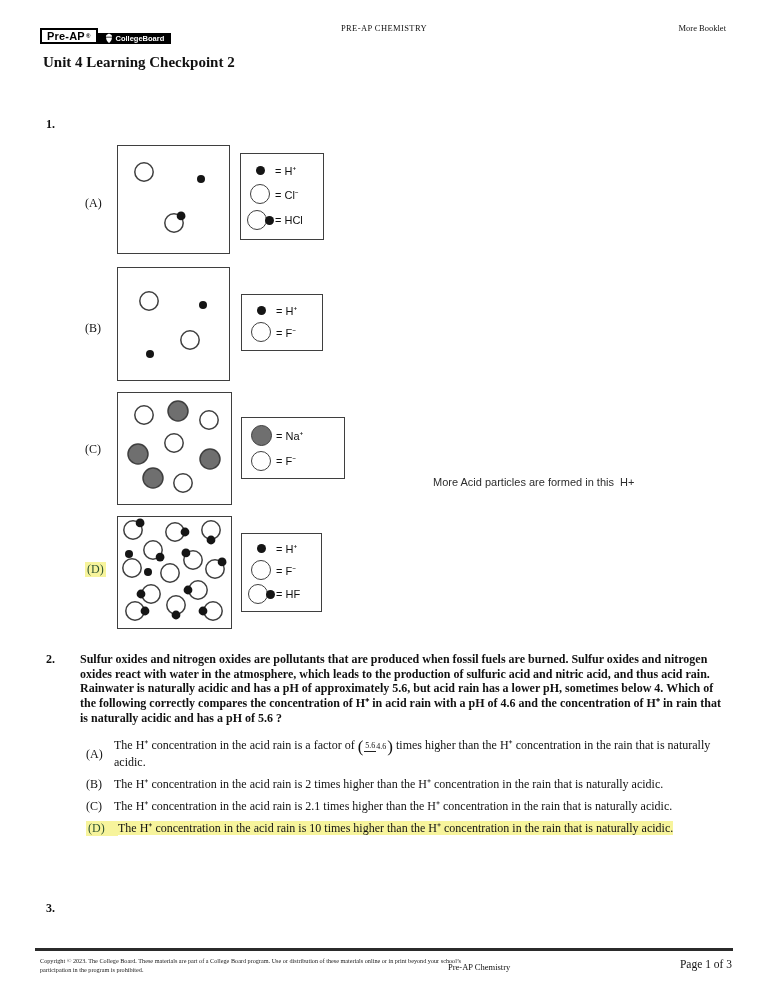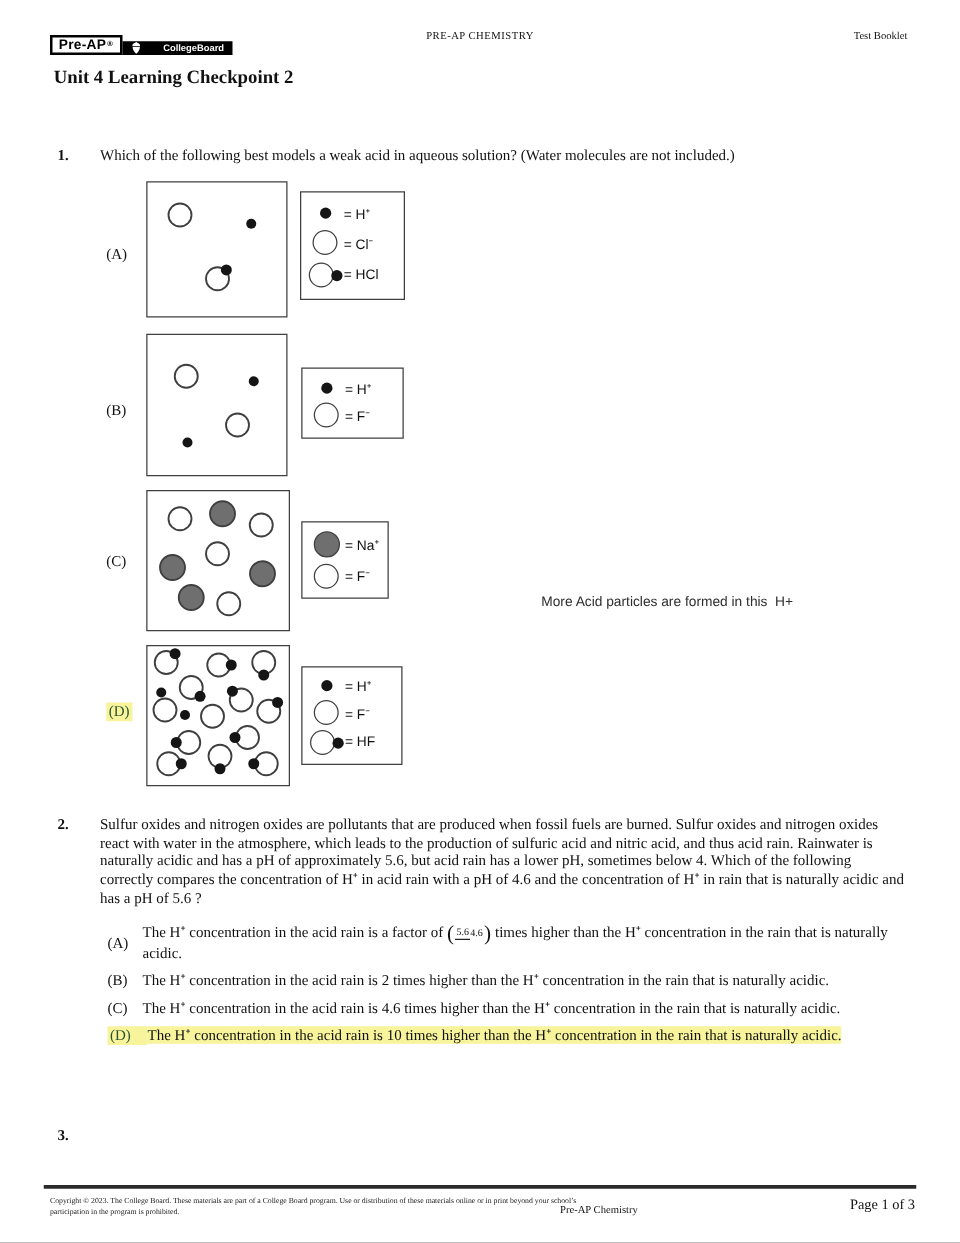--- a/index.html
+++ b/index.html
@@ -5,35 +5,35 @@
   html,body{margin:0;padding:0;background:#888;}
   .page{position:relative;width:768px;height:994px;background:#ffffff;margin:0 auto;
         font-family:"Liberation Serif",serif;color:#111;overflow:hidden;}
 
   
   .logo{position:absolute;left:40px;top:19px;height:25px;display:flex;align-items:flex-end;}
   .logo-preap{display:flex;align-items:center;border:2px solid #000;background:#fff;
               padding:0 5px;font-family:"Liberation Sans",sans-serif;font-weight:bold;
               font-size:11px;color:#000;letter-spacing:.2px;}
   .logo-preap sup{font-size:6px;margin-left:1px;}
-  .logo-cb{display:flex;align-items:center;gap:18px;background:#000;color:#fff;
+  .logo-cb{display:flex;align-items:center;gap:3px;background:#000;color:#fff;
            padding:0 7px;font-family:"Liberation Sans",sans-serif;font-size:7.5px;font-weight:bold;}
   .hdr-center{position:absolute;left:0;right:0;top:23px;text-align:center;
               font-size:8.5px;letter-spacing:.4px;}
   .hdr-right{position:absolute;right:42px;top:23px;font-size:8.5px;}
 
   .doc-title{position:absolute;left:43px;top:54px;font-size:15px;font-weight:bold;}
 
   
   .q-num{position:absolute;font-weight:bold;font-size:12px;}
   .q-text{position:absolute;font-size:12px;line-height:1.22;}
   #q1-num{left:46px;top:117px;}
   #q1-text{left:80px;top:117px;width:660px;}
   #q2-num{left:46px;top:652px;}
-  #q2-text{left:80px;top:652px;width:646px;}
+  #q2-text{left:80px;top:652px;width:646px;font-weight:bold;}
   #q3-num{left:46px;top:901px;}
   #q3-text{left:80px;top:901px;width:655px;}
 
   
   #q1-area{position:absolute;inset:0;}
   .opt-label{position:absolute;font-size:12px;}
   .hl{background:#f7f49c;}
   .hl-label{color:#2e5230;padding:0 2px;}
   .diagram{position:absolute;border:1.5px solid #3f3f3f;background:#fff;}
   .diagram svg{display:block;}
@@ -49,21 +49,21 @@
   .ltxt{font-family:"Liberation Sans",sans-serif;font-size:11px;color:#111;white-space:pre;}
 
   .row-0 .diagram{left:117px;top:145px;}
   .row-0 .opt-label{left:85px;top:196px;}
   .row-0 .legend{left:240px;top:153px;width:84px;height:87px;}
   .row-1 .diagram{left:117px;top:267px;}
   .row-1 .opt-label{left:85px;top:321px;}
   .row-1 .legend{left:241px;top:294px;width:82px;height:57px;}
   .row-2 .diagram{left:117px;top:392px;}
   .row-2 .opt-label{left:85px;top:442px;}
-  .row-2 .legend{left:241px;top:417px;width:70px;height:62px;}
+  .row-2 .legend{left:241px;top:417px;width:104px;height:62px;}
   .row-3 .diagram{left:117px;top:516px;}
   .row-3 .opt-label{left:85px;top:562px;}
   .row-3 .legend{left:241px;top:533px;width:81px;height:79px;}
 
   .annotation{position:absolute;left:433px;top:476px;font-family:"Liberation Sans",sans-serif;
               font-size:11px;color:#2d2d2d;white-space:pre;}
 
   
   #q2-options{position:absolute;left:86px;top:738px;width:662px;}
   .opt{display:flex;margin-bottom:7px;align-items:center;}
@@ -93,26 +93,25 @@
       </span>
     <span class="logo-cb">
       <svg width="8" height="11" viewBox="0 0 9 11">
           <path fill="#fff" d="M4.5 0 C3.6 .9 1 1.2 1 3.5 L8 3.5 C8 1.2 5.4 .9 4.5 0 Z"></path>
           <path fill="#fff" d="M1.2 4.3 C1.2 7 2.8 9.3 4.5 10.6 C6.2 9.3 7.8 7 7.8 4.3 Z"></path>
         </svg>
       <span>CollegeBoard</span>
     </span>
   </div>
   <div class="hdr-center">PRE-AP CHEMISTRY</div>
-  <div class="hdr-right">Test Booklet</div>
+  <div class="hdr-right">More Booklet</div>
 
   <div class="doc-title">Unit 4 Learning Checkpoint 2</div>
 
   <span class="q-num" id="q1-num">1.</span>
-  <div class="q-text" id="q1-text">Which of the following best models a weak acid in aqueous solution? (Water molecules are not included.)</div>
   <div id="q1-area">
       <div class="q1-row row-0">
         <span class="opt-label">(A)</span>
         <div class="diagram">
           <svg width="111" height="107" viewBox="0 0 111 107">
             <circle cx="26" cy="26" r="9.2" fill="#fff" stroke="#3f3f3f" stroke-width="1.5"></circle>
             <circle cx="83" cy="33" r="4" fill="#151515"></circle>
             <circle cx="56" cy="77" r="9.2" fill="#fff" stroke="#3f3f3f" stroke-width="1.5"></circle>
             <circle cx="63.071067811865476" cy="69.92893218813452" r="4.4" fill="#151515"></circle>
           </svg>
@@ -241,21 +240,21 @@
             </span>
             <span class="paren">)</span>
           </span> times higher than the H⁺ concentration in the rain that is naturally acidic.</span>
       </div>
       <div class="opt">
         <span class="opt-label">(B)</span>
         <span class="opt-body">The H⁺ concentration in the acid rain is 2 times higher than the H⁺ concentration in the rain that is naturally acidic.</span>
       </div>
       <div class="opt">
         <span class="opt-label">(C)</span>
-        <span class="opt-body">The H⁺ concentration in the acid rain is 4.6 times higher than the H⁺ concentration in the rain that is naturally acidic.</span>
+        <span class="opt-body">The H⁺ concentration in the acid rain is 2.1 times higher than the H⁺ concentration in the rain that is naturally acidic.</span>
       </div>
       <div class="opt">
         <span class="opt-label hl hl-label">(D)</span>
         <span class="opt-body"><span class="hl">The H⁺ concentration in the acid rain is 10 times higher than the H⁺ concentration in the rain that is naturally acidic.</span></span>
       </div>
     </div>
 
   <span class="q-num" id="q3-num">3.</span>
 
   <div class="footer-rule"></div>

